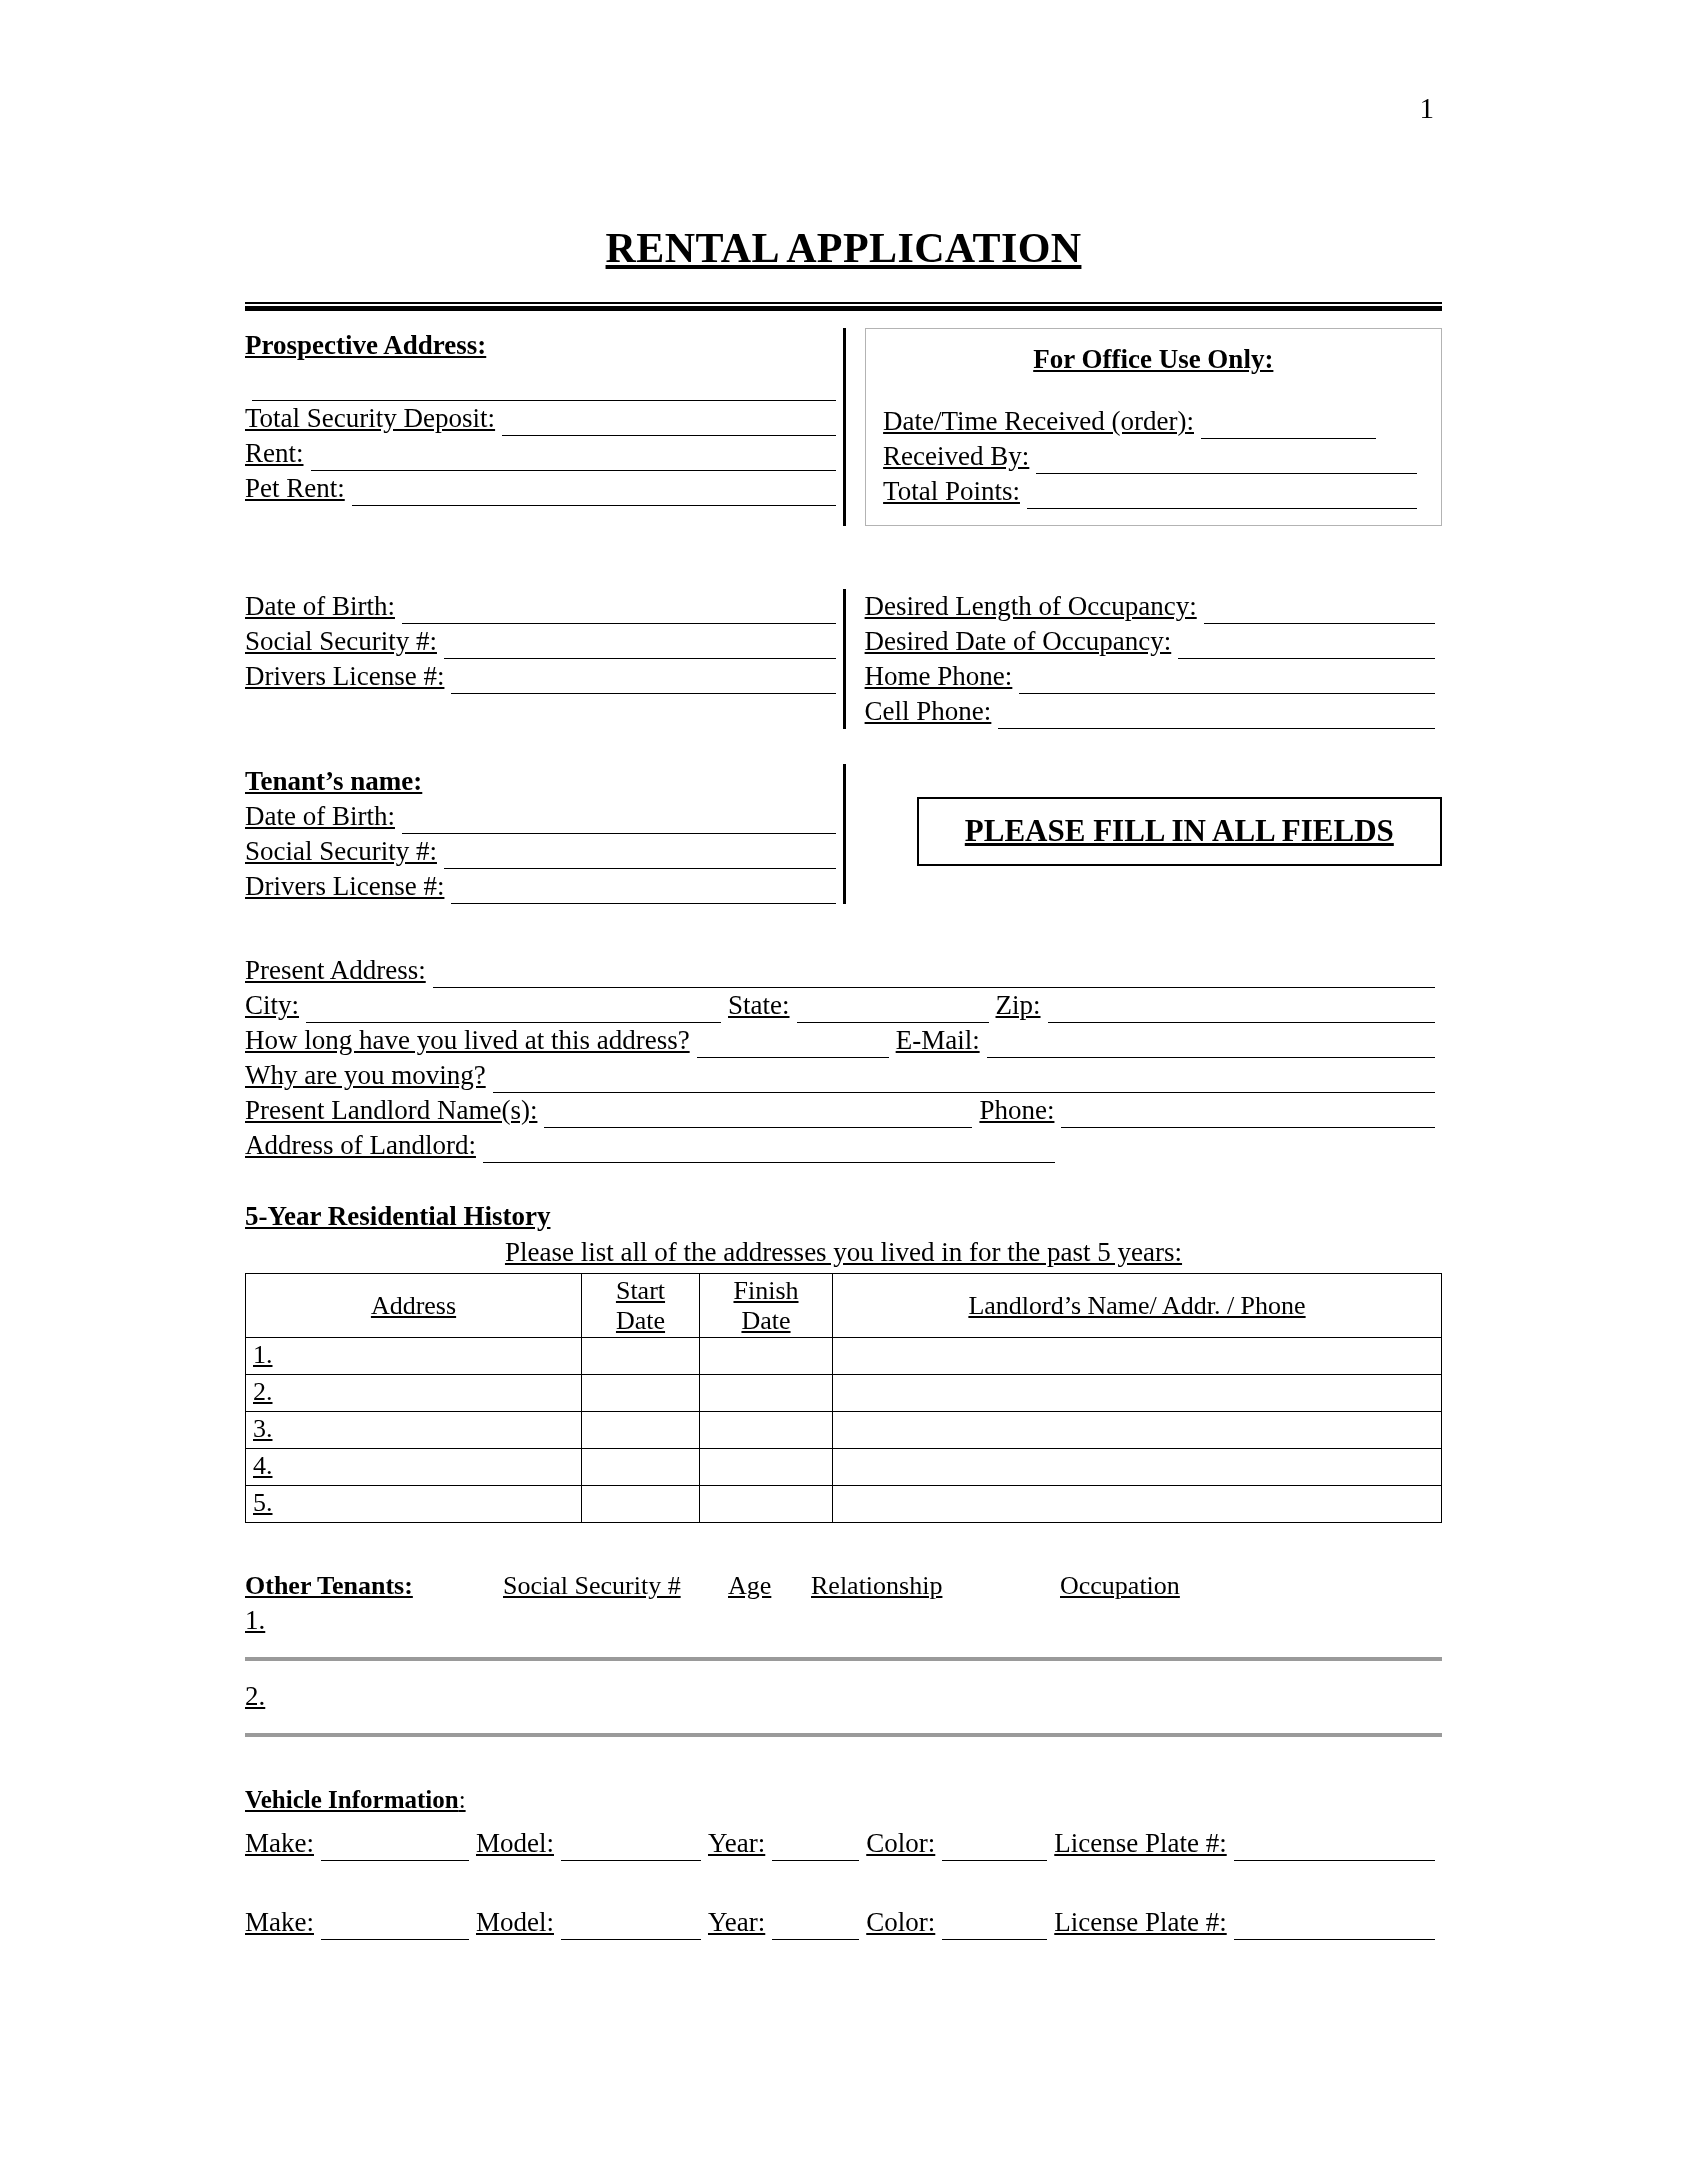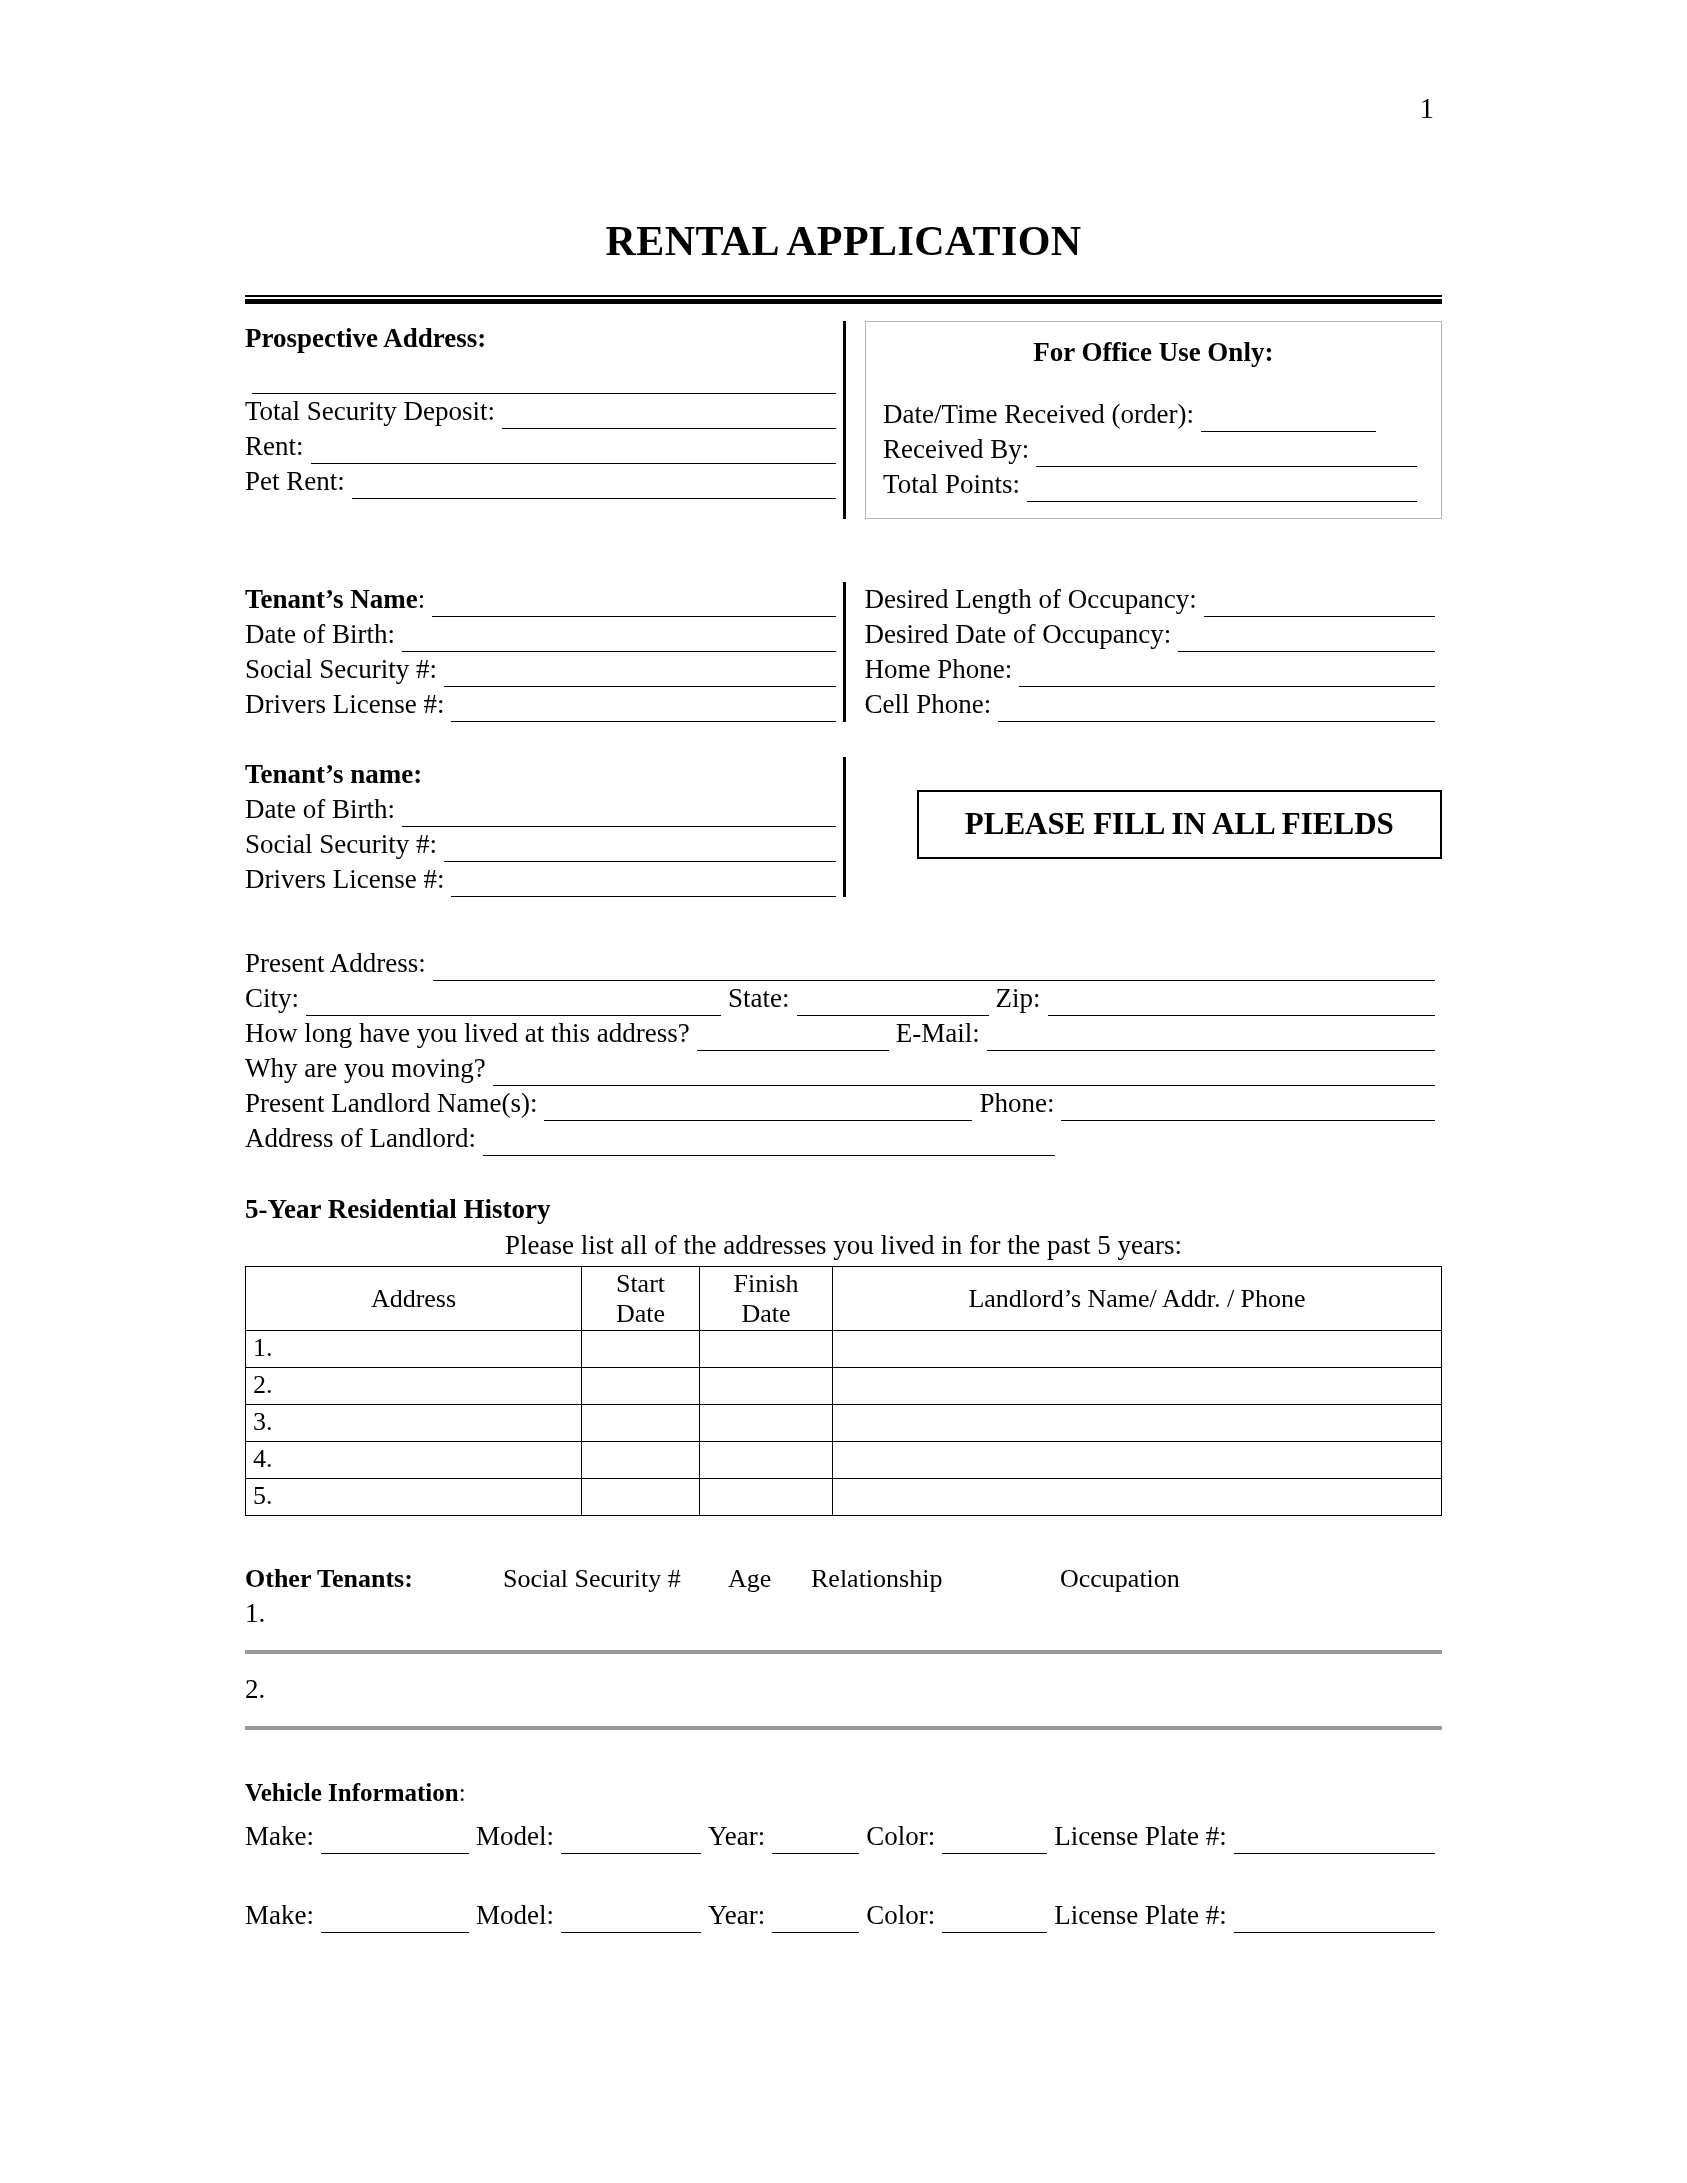--- a/index.html
+++ b/index.html
@@ -22,22 +22,23 @@
   .page-number {
     position: absolute;
     top: 94px;
     right: 253px;
     font-size: 29px;
     line-height: 1;
   }
   .content {
     position: absolute;
     left: 245px;
-    top: 4px;
+    top: 11px;
     width: 1197px;
+    text-decoration: underline;
   }
   .doc-title {
     text-align: center;
     font-size: 42px;
     font-weight: bold;
     letter-spacing: 0.4px;
     margin-top: 214px;
     line-height: 1.1;
   }
   .rule-double {
@@ -250,25 +251,20 @@
           </div>
         </div>
       </div>
     </div>
 
     <div class="sp-72"></div>
 
     <div class="band">
       <div class="col-left">
         <div class="line">
-          <span class="lbl b">Tenant’s Name</span>
-            <span class="lbl">:</span>
-          <span class="fill grow"></span>
-        </div>
-        <div class="line">
           <span class="lbl">Date of Birth:</span>
           <span class="fill grow"></span>
         </div>
         <div class="line">
           <span class="lbl">Social Security #:</span>
           <span class="fill grow"></span>
         </div>
         <div class="line">
           <span class="lbl">Drivers License #:</span>
           <span class="fill grow"></span>

